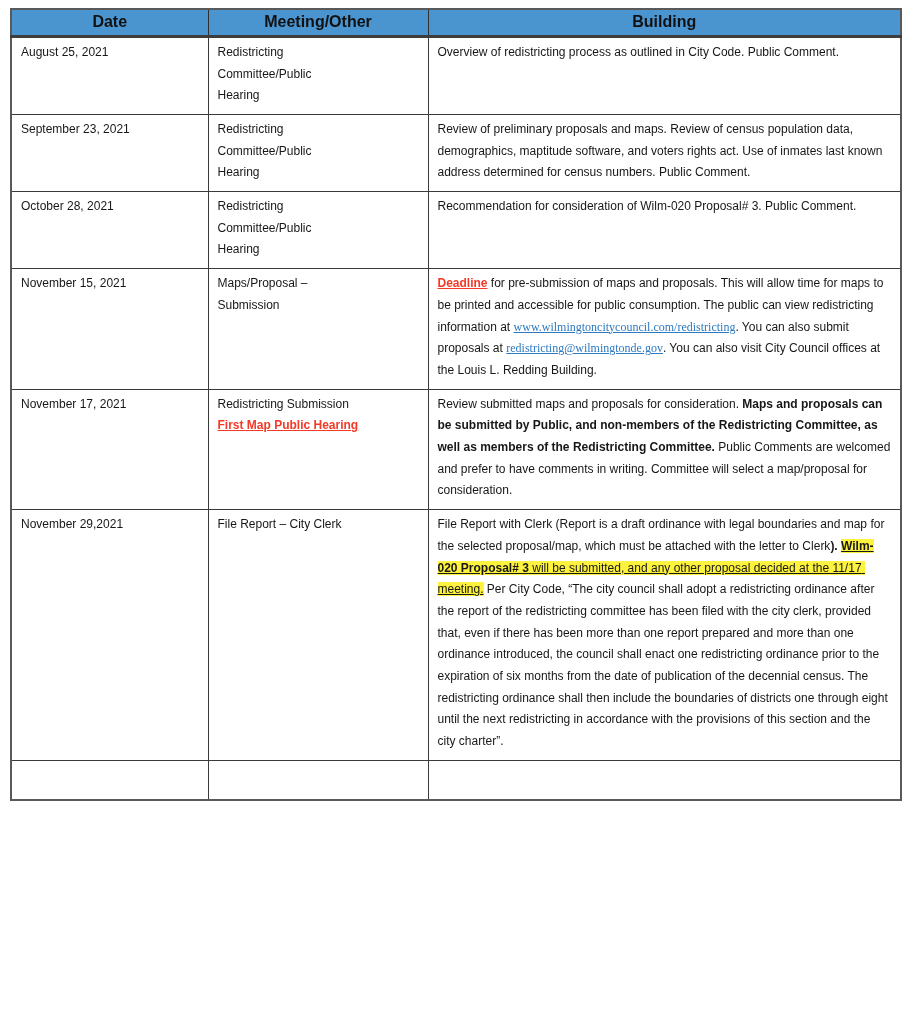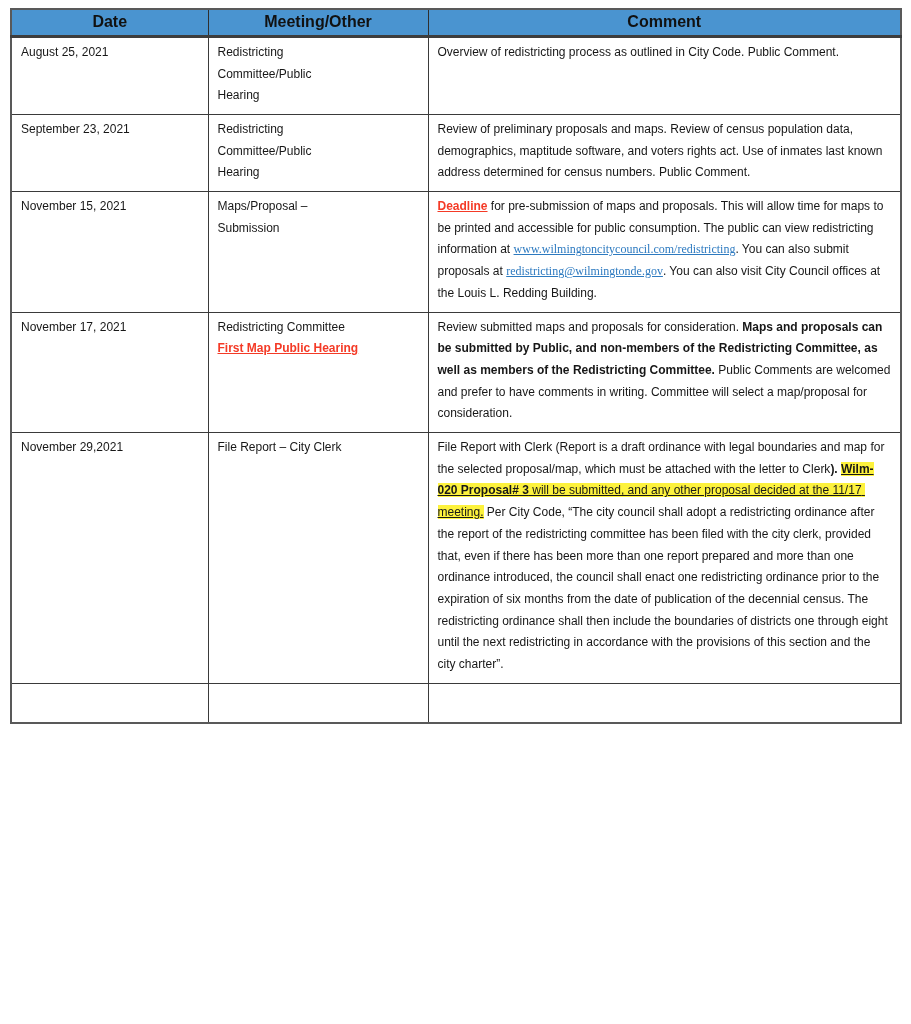--- a/index.html
+++ b/index.html
@@ -56,47 +56,54 @@
   <table class="schedule">
     <colgroup>
       <col class="c-date">
       <col class="c-meeting">
       <col class="c-process">
     </colgroup>
     <thead>
         <tr>
           <th>Date</th>
           <th>Meeting/Other</th>
-          <th>Comment</th>
+          <th>Building</th>
         </tr>
       </thead>
     <tbody>
         <tr>
           <td>August 25, 2021</td>
           <td><span>Redistricting
 Committee/Public
 Hearing</span></td>
           <td><span>Overview of redistricting process as outlined in City Code. Public Comment.</span></td>
         </tr>
         <tr>
           <td>September 23, 2021</td>
           <td><span>Redistricting
 Committee/Public
 Hearing</span></td>
           <td><span>Review of preliminary proposals and maps. Review of census population data, demographics, maptitude software, and voters rights act. Use of inmates last known address determined for census numbers. Public Comment.</span></td>
         </tr>
         <tr>
+          <td>October 28, 2021</td>
+          <td><span>Redistricting
+Committee/Public
+Hearing</span></td>
+          <td><span>Recommendation for consideration of Wilm-020 Proposal# 3. Public Comment.</span></td>
+        </tr>
+        <tr>
           <td>November 15, 2021</td>
           <td><span>Maps/Proposal –
 Submission</span></td>
           <td><span class="seg-red seg-bold seg-underline">Deadline</span><span> for pre-submission of maps and proposals. This will allow time for maps to be printed and accessible for public consumption. The public can view redistricting information at </span><span class="seg-link">www.wilmingtoncitycouncil.com/redistricting</span><span>. You can also submit proposals at </span><span class="seg-link">redistricting@wilmingtonde.gov</span><span>. You can also visit City Council offices at the Louis L. Redding Building.</span></td>
         </tr>
         <tr>
           <td>November 17, 2021</td>
-          <td><span>Redistricting Committee
+          <td><span>Redistricting Submission
 </span><span class="seg-red seg-bold seg-underline">First Map Public Hearing</span></td>
           <td><span>Review submitted maps and proposals for consideration. </span><span class="seg-bold">Maps and proposals can be submitted by Public, and non-members of the Redistricting Committee, as well as members of the Redistricting Committee.</span><span> Public Comments are welcomed and prefer to have comments in writing. Committee will select a map/proposal for consideration.</span></td>
         </tr>
         <tr>
           <td>November 29,2021</td>
           <td><span>File Report – City Clerk</span></td>
           <td><span>File Report with Clerk (Report is a draft ordinance with legal boundaries and map for the selected proposal/map, which must be attached with the letter to Clerk</span><span class="seg-bold">). </span><span class="seg-bold seg-underline seg-highlight">Wilm-020 Proposal# 3</span><span class="seg-underline seg-highlight"> will be submitted, and any other proposal decided at the 11/17 meeting.</span><span> Per City Code, “The city council shall adopt a redistricting ordinance after the report of the redistricting committee has been filed with the city clerk, provided that, even if there has been more than one report prepared and more than one ordinance introduced, the council shall enact one redistricting ordinance prior to the expiration of six months from the date of publication of the decennial census. The redistricting ordinance shall then include the boundaries of districts one through eight until the next redistricting in accordance with the provisions of this section and the city charter”.</span></td>
         </tr>
         <tr class="empty-row">
           <td></td>

